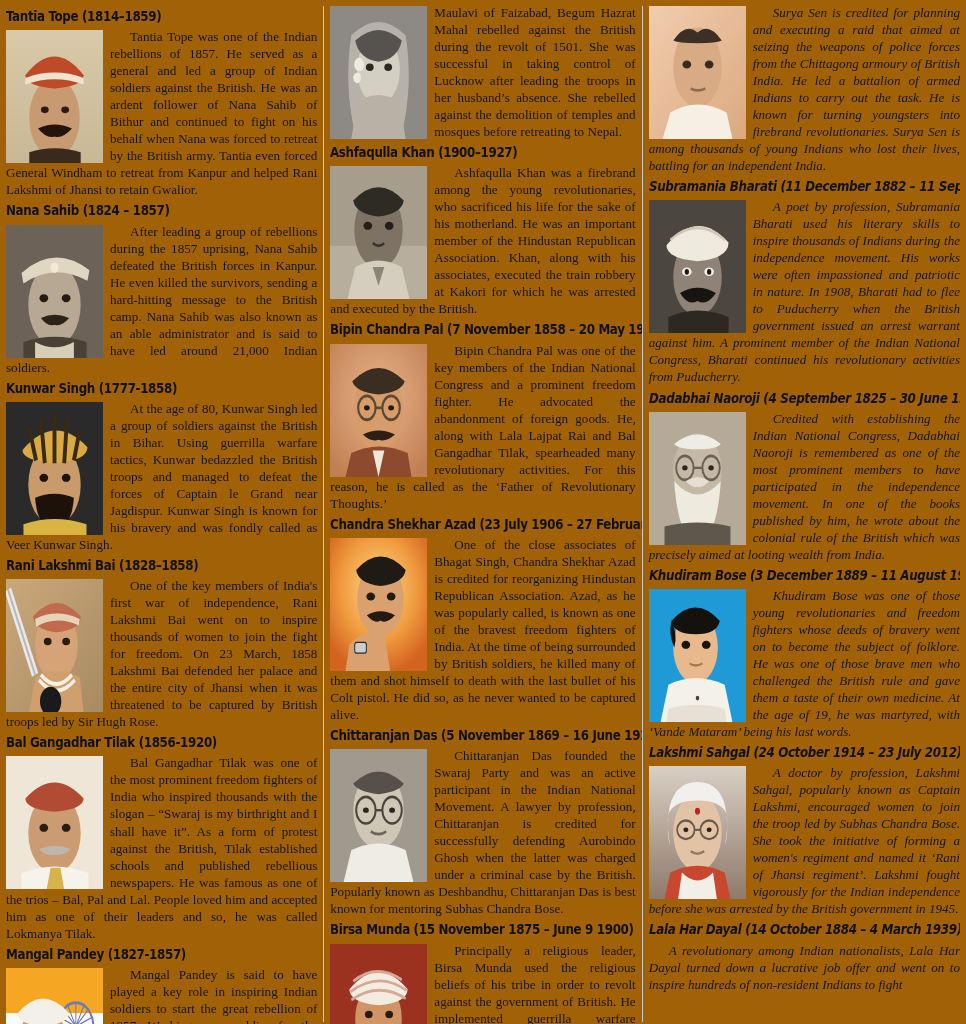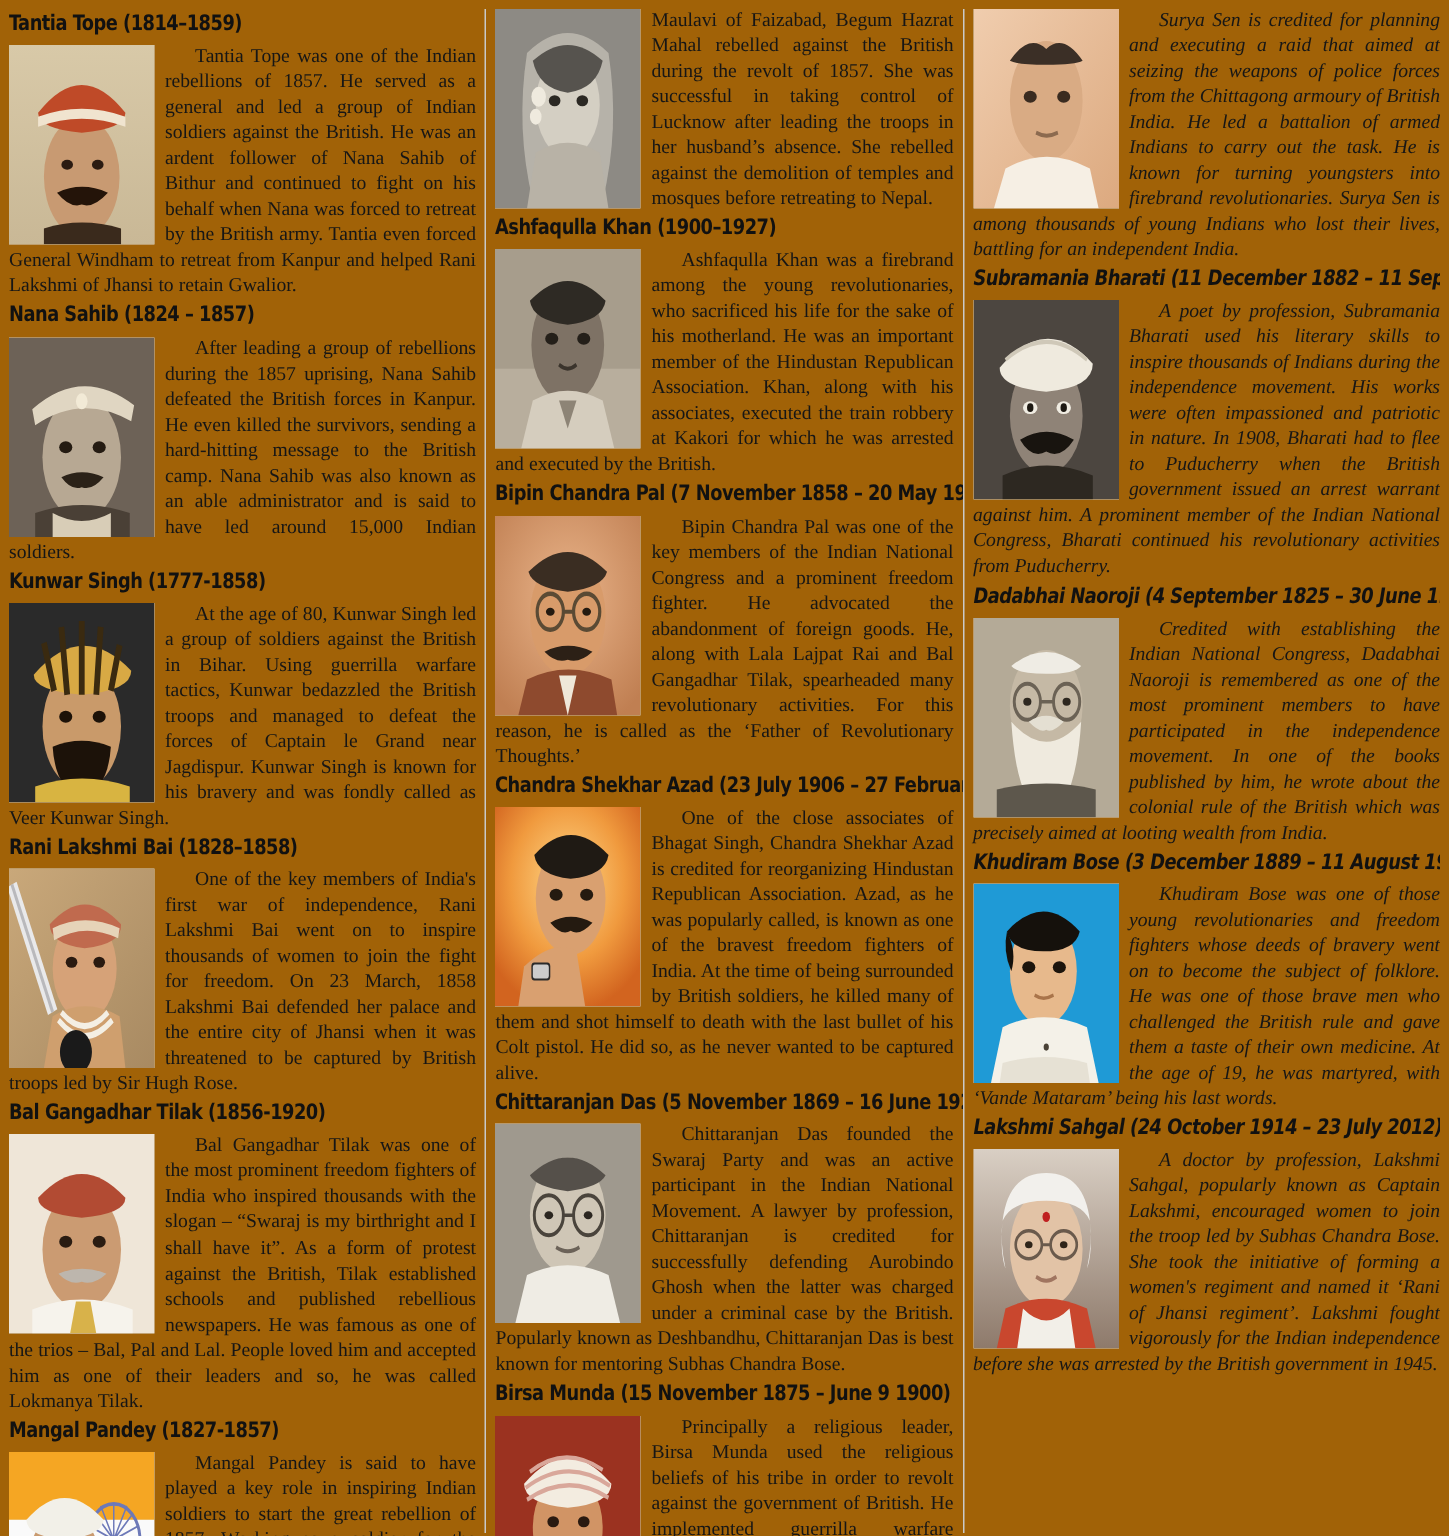--- a/index.html
+++ b/index.html
@@ -118,21 +118,21 @@
       <ellipse cx="50" cy="60" rx="27" ry="31" fill="#b7a893"></ellipse>
       <path d="M16 36 Q50 14 86 34 L84 42 Q50 28 18 44Z" fill="#e0d6c2"></path>
       <circle cx="50" cy="32" r="4" fill="#f2ead6"></circle>
       <ellipse cx="39" cy="55" rx="4.5" ry="3" fill="#241b12"></ellipse>
       <ellipse cx="62" cy="55" rx="4.5" ry="3" fill="#241b12"></ellipse>
       <path d="M36 70 Q50 65 65 70 Q57 77 50 75 Q43 77 36 70Z" fill="#2b2218"></path>
       <path d="M18 88 Q50 80 83 88 L83 100 L18 100Z" fill="#4a4036"></path>
       <path d="M30 88 Q50 96 70 88 L70 100 L30 100Z" fill="#d8cdb7"></path>
           </svg>
         </div>
-        <p class="entry-body"><span class="indent"></span><span>After leading a group of rebellions during the 1857 uprising, Nana Sahib defeated the British forces in Kanpur. He even killed the survivors, sending a hard-hitting message to the British camp. Nana Sahib was also known as an able administrator and is said to have led around 15,000 Indian soldiers.</span></p>
+        <p class="entry-body"><span class="indent"></span><span>After leading a group of rebellions during the 1857 uprising, Nana Sahib defeated the British forces in Kanpur. He even killed the survivors, sending a hard-hitting message to the British camp. Nana Sahib was also known as an able administrator and is said to have led around 21,000 Indian soldiers.</span></p>
       </div>
       <div class="entry clearfix">
         <h2 class="entry-title">Kunwar Singh (1777-1858)</h2>
         <div class="portrait">
           <svg viewBox="0 0 100 100" preserveAspectRatio="none">
       <rect width="100" height="100" fill="#2a2a2a"></rect>
       <ellipse cx="50" cy="62" rx="27" ry="31" fill="#c99a6a"></ellipse>
       <path d="M17 36 Q50 8 84 34 Q84 44 50 46 Q17 44 17 36Z" fill="#d8a944"></path>
       <path d="M24 20 L31 44 M36 12 L40 46 M50 9 L50 46 M63 12 L60 46 M76 21 L70 44" stroke="#3a2a10" stroke-width="4" fill="none"></path>
       <ellipse cx="39" cy="57" rx="4.5" ry="3" fill="#1d1208"></ellipse>
@@ -217,21 +217,21 @@
       <ellipse cx="50" cy="48" rx="22" ry="26" fill="#cfc9bd"></ellipse>
       <path d="M22 22 Q50 2 78 22 Q86 60 74 96 L26 96 Q14 60 22 22Z" fill="#d9d4c9" opacity="0.55"></path>
       <path d="M26 26 Q50 10 74 26 Q70 40 50 42 Q30 40 26 26Z" fill="#56534e"></path>
       <ellipse cx="41" cy="46" rx="4" ry="2.8" fill="#2b2823"></ellipse>
       <ellipse cx="60" cy="46" rx="4" ry="2.8" fill="#2b2823"></ellipse>
       <path d="M28 72 Q50 62 72 72 L78 100 L22 100Z" fill="#b8b2a6"></path>
       <circle cx="30" cy="44" r="5" fill="#efeade"></circle>
       <circle cx="28" cy="54" r="4" fill="#efeade"></circle>
           </svg>
         </div>
-        <p class="entry-body"><span>Maulavi of Faizabad, Begum Hazrat Mahal rebelled against the British during the revolt of 1857. She was successful in taking control of Lucknow after leading the troops in her husband’s absence. She rebelled against the demolition of temples and mosques before retreating to Nepal.</span></p>
+        <p class="entry-body"><span>Maulavi of Faizabad, Begum Hazrat Mahal rebelled against the British during the revolt of 1501. She was successful in taking control of Lucknow after leading the troops in her husband’s absence. She rebelled against the demolition of temples and mosques before retreating to Nepal.</span></p>
       </div>
       <div class="entry clearfix">
         <h2 class="entry-title">Ashfaqulla Khan (1900–1927)</h2>
         <div class="portrait">
           <svg viewBox="0 0 100 100" preserveAspectRatio="none">
       <rect width="100" height="100" fill="#b8ae9d"></rect>
       <rect x="0" y="0" width="100" height="60" fill="#a79d8c"></rect>
       <ellipse cx="50" cy="48" rx="25" ry="29" fill="#7e7265"></ellipse>
       <path d="M24 26 Q50 6 76 26 Q74 36 50 38 Q26 36 24 26Z" fill="#2e2a24"></path>
       <ellipse cx="39" cy="45" rx="4.5" ry="3" fill="#241f19"></ellipse>
@@ -426,14 +426,18 @@
       <path d="M47 48 L53 48" stroke="#6a5a4c" stroke-width="1.6"></path>
       <ellipse cx="38" cy="48" rx="2.6" ry="1.8" fill="#2e2419"></ellipse>
       <ellipse cx="62" cy="48" rx="2.6" ry="1.8" fill="#2e2419"></ellipse>
       <path d="M43 64 Q50 68 57 64" stroke="#a07560" stroke-width="2" fill="none"></path>
       <path d="M22 80 Q50 70 78 80 L84 100 L16 100Z" fill="#c9472e"></path>
       <path d="M34 80 Q50 92 66 80 L70 100 L30 100Z" fill="#f2efe8"></path>
           </svg>
         </div>
         <p class="entry-body"><span class="indent"></span><span>A doctor by profession, Lakshmi Sahgal, popularly known as Captain Lakshmi, encouraged women to join the troop led by Subhas Chandra Bose. She took the initiative of forming a women's regiment and named it ‘Rani of Jhansi regiment’. Lakshmi fought vigorously for the Indian independence before she was arrested by the British government in 1945.</span></p>
       </div>
+      <div class="entry clearfix">
+        <h2 class="entry-title">Lala Har Dayal (14 October 1884 – 4 March 1939)</h2>
+        <p class="entry-body"><span class="indent"></span><span>A revolutionary among Indian nationalists, Lala Har Dayal turned down a lucrative job offer and went on to inspire hundreds of non-resident Indians to fight</span></p>
+      </div>
     </div>
 </div>
 
 </body></html>

